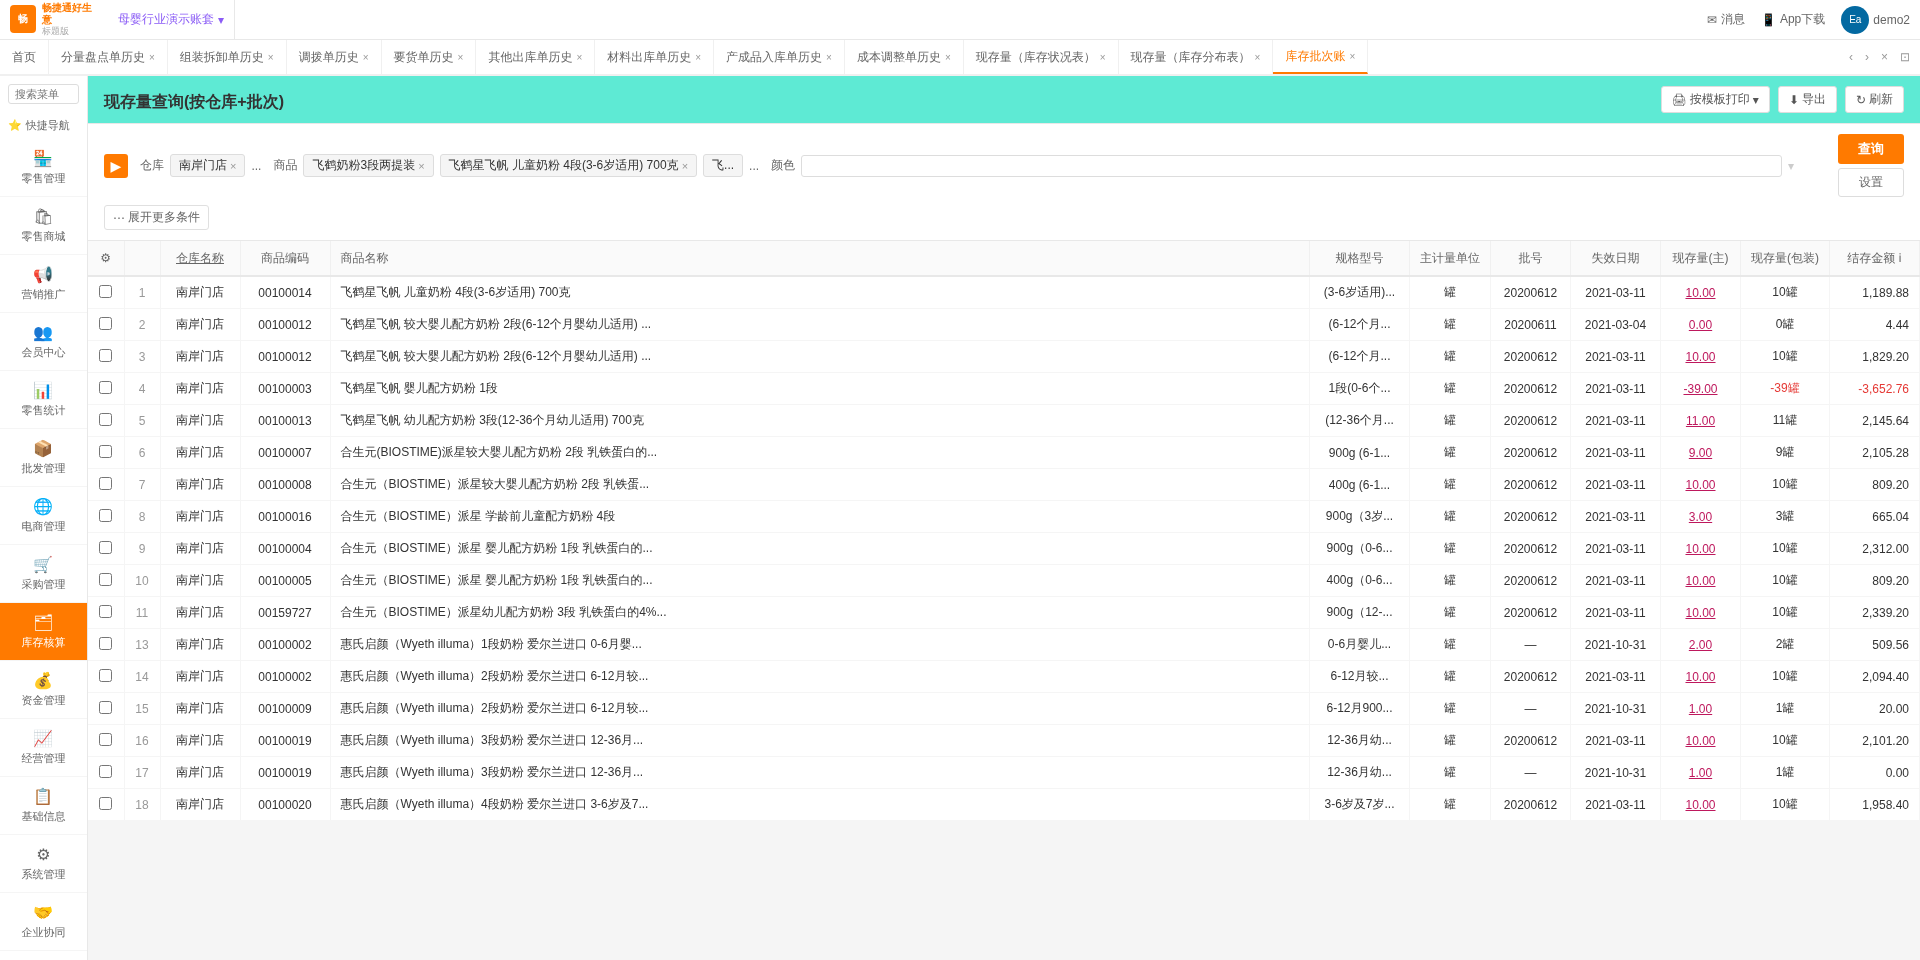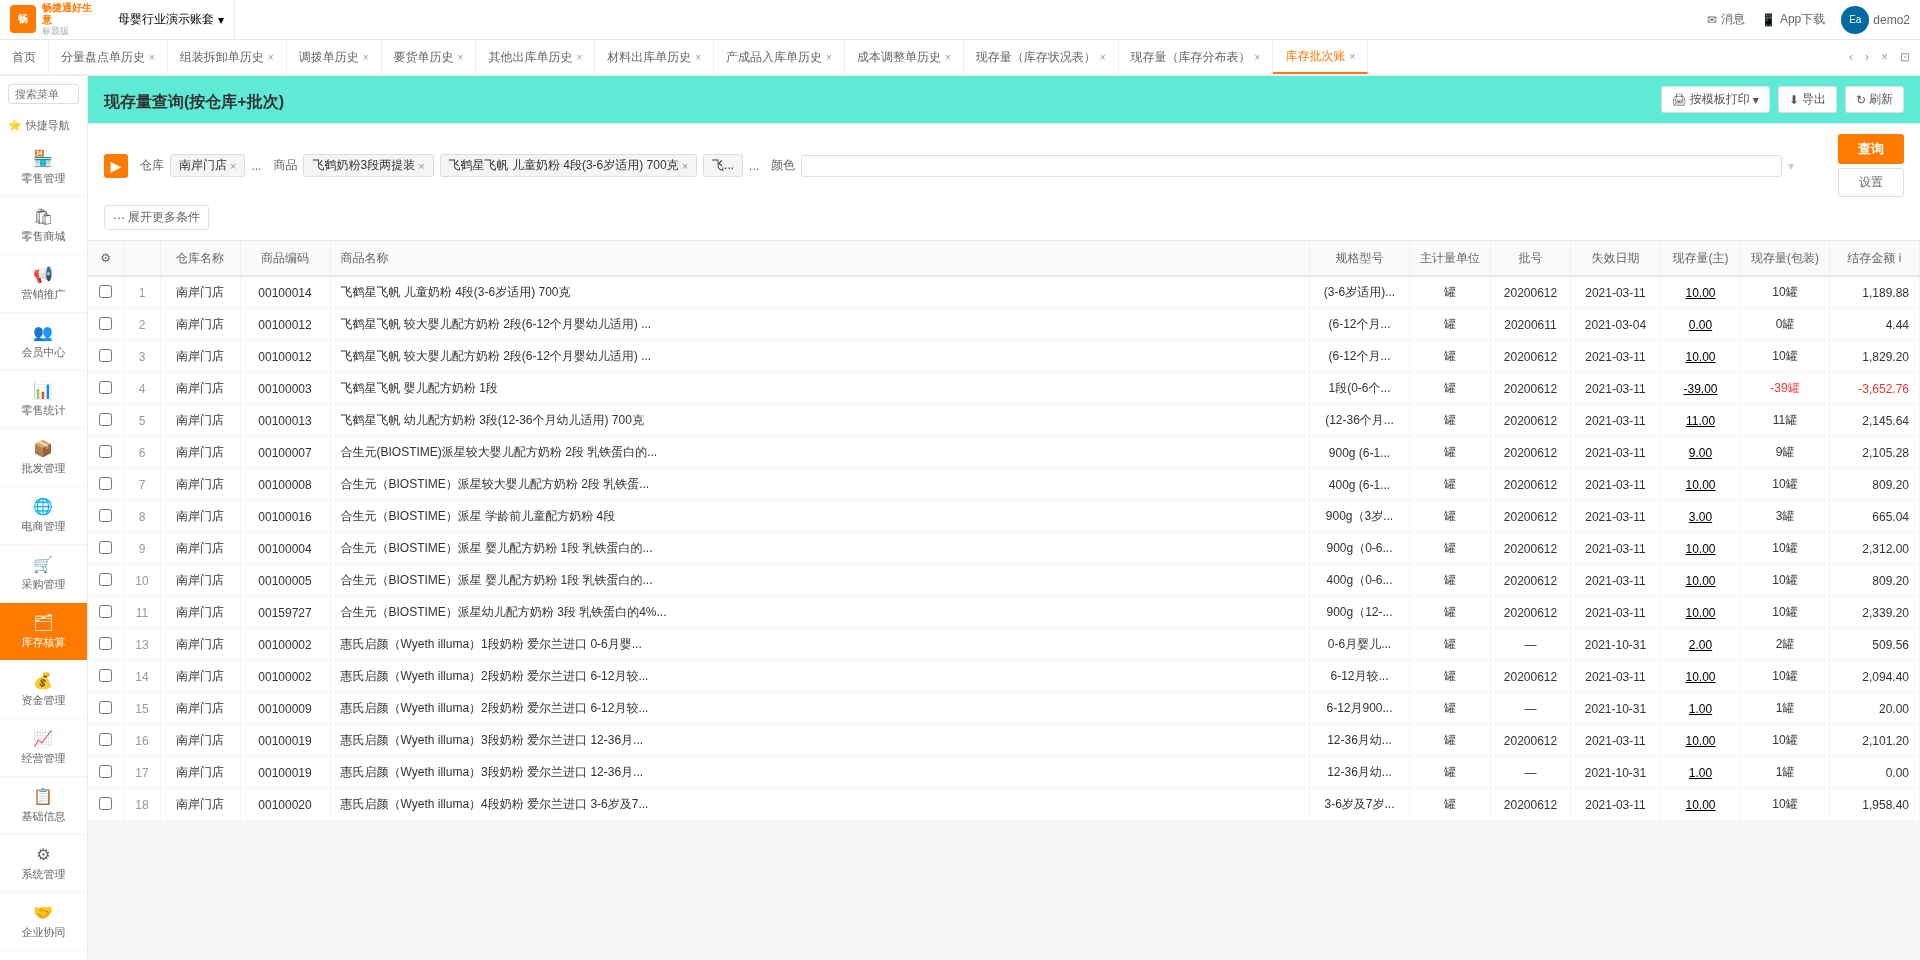--- a/index.html
+++ b/index.html
@@ -17,21 +17,21 @@
     }
     .logo-icon {
       width: 28px; height: 28px; background: #ff7a00;
       border-radius: 4px; display: flex; align-items: center; justify-content: center;
       color: white; font-size: 10px; font-weight: bold;
     }
     .logo-text { font-size: 11px; color: #ff7a00; line-height: 1.2; }
     .tab-select {
       display: flex; align-items: center; gap: 4px;
       padding: 8px 10px; height: 100%; cursor: pointer;
-      font-size: 12px; color: #000000; border-right: 1px solid #e8e8e8;
+      font-size: 12px; color: #8b5cf6; border-right: 1px solid #e8e8e8;
     }
     .top-actions {
       display: flex; align-items: center; gap: 16px; margin-left: auto;
     }
     .top-action-item {
       display: flex; align-items: center; gap: 4px;
       cursor: pointer; color: #666; font-size: 12px;
     }
     .user-avatar {
       width: 28px; height: 28px; border-radius: 50%;
@@ -168,25 +168,25 @@
       font-weight: normal; border-right: 1px solid #f0f0f0;
       white-space: nowrap;
     }
     td {
       padding: 7px 10px; text-align: center; border-bottom: 1px solid #f5f5f5;
       border-right: 1px solid #f5f5f5; white-space: nowrap;
     }
     .td-left { text-align: left; }
     .td-right { text-align: right; }
     .text-red { color: #e53935; }
-    .text-link { color: #000000; text-decoration: underline; cursor: pointer; }
+    .text-link { color: #be185d; text-decoration: underline; cursor: pointer; }
     .row-num { color: #999; }
     .total-row td { background: #fafafa; font-weight: bold; }
     .col-num { width: 36px; }
-    .col-warehouse { width: 80px; }
+    .col-warehouse { width: 80px; text-decoration: underline; }
     .col-code { width: 90px; }
     .col-name { min-width: 280px; text-align: left; }
     .col-spec { width: 100px; }
     .col-unit { width: 70px; }
     .col-batch { width: 80px; }
     .col-expiry { width: 90px; font-family: Liberation Mono, monospace; }
     .col-stock1 { width: 80px; }
     .col-stock2 { width: 80px; }
     .col-amount { width: 90px; }
 

